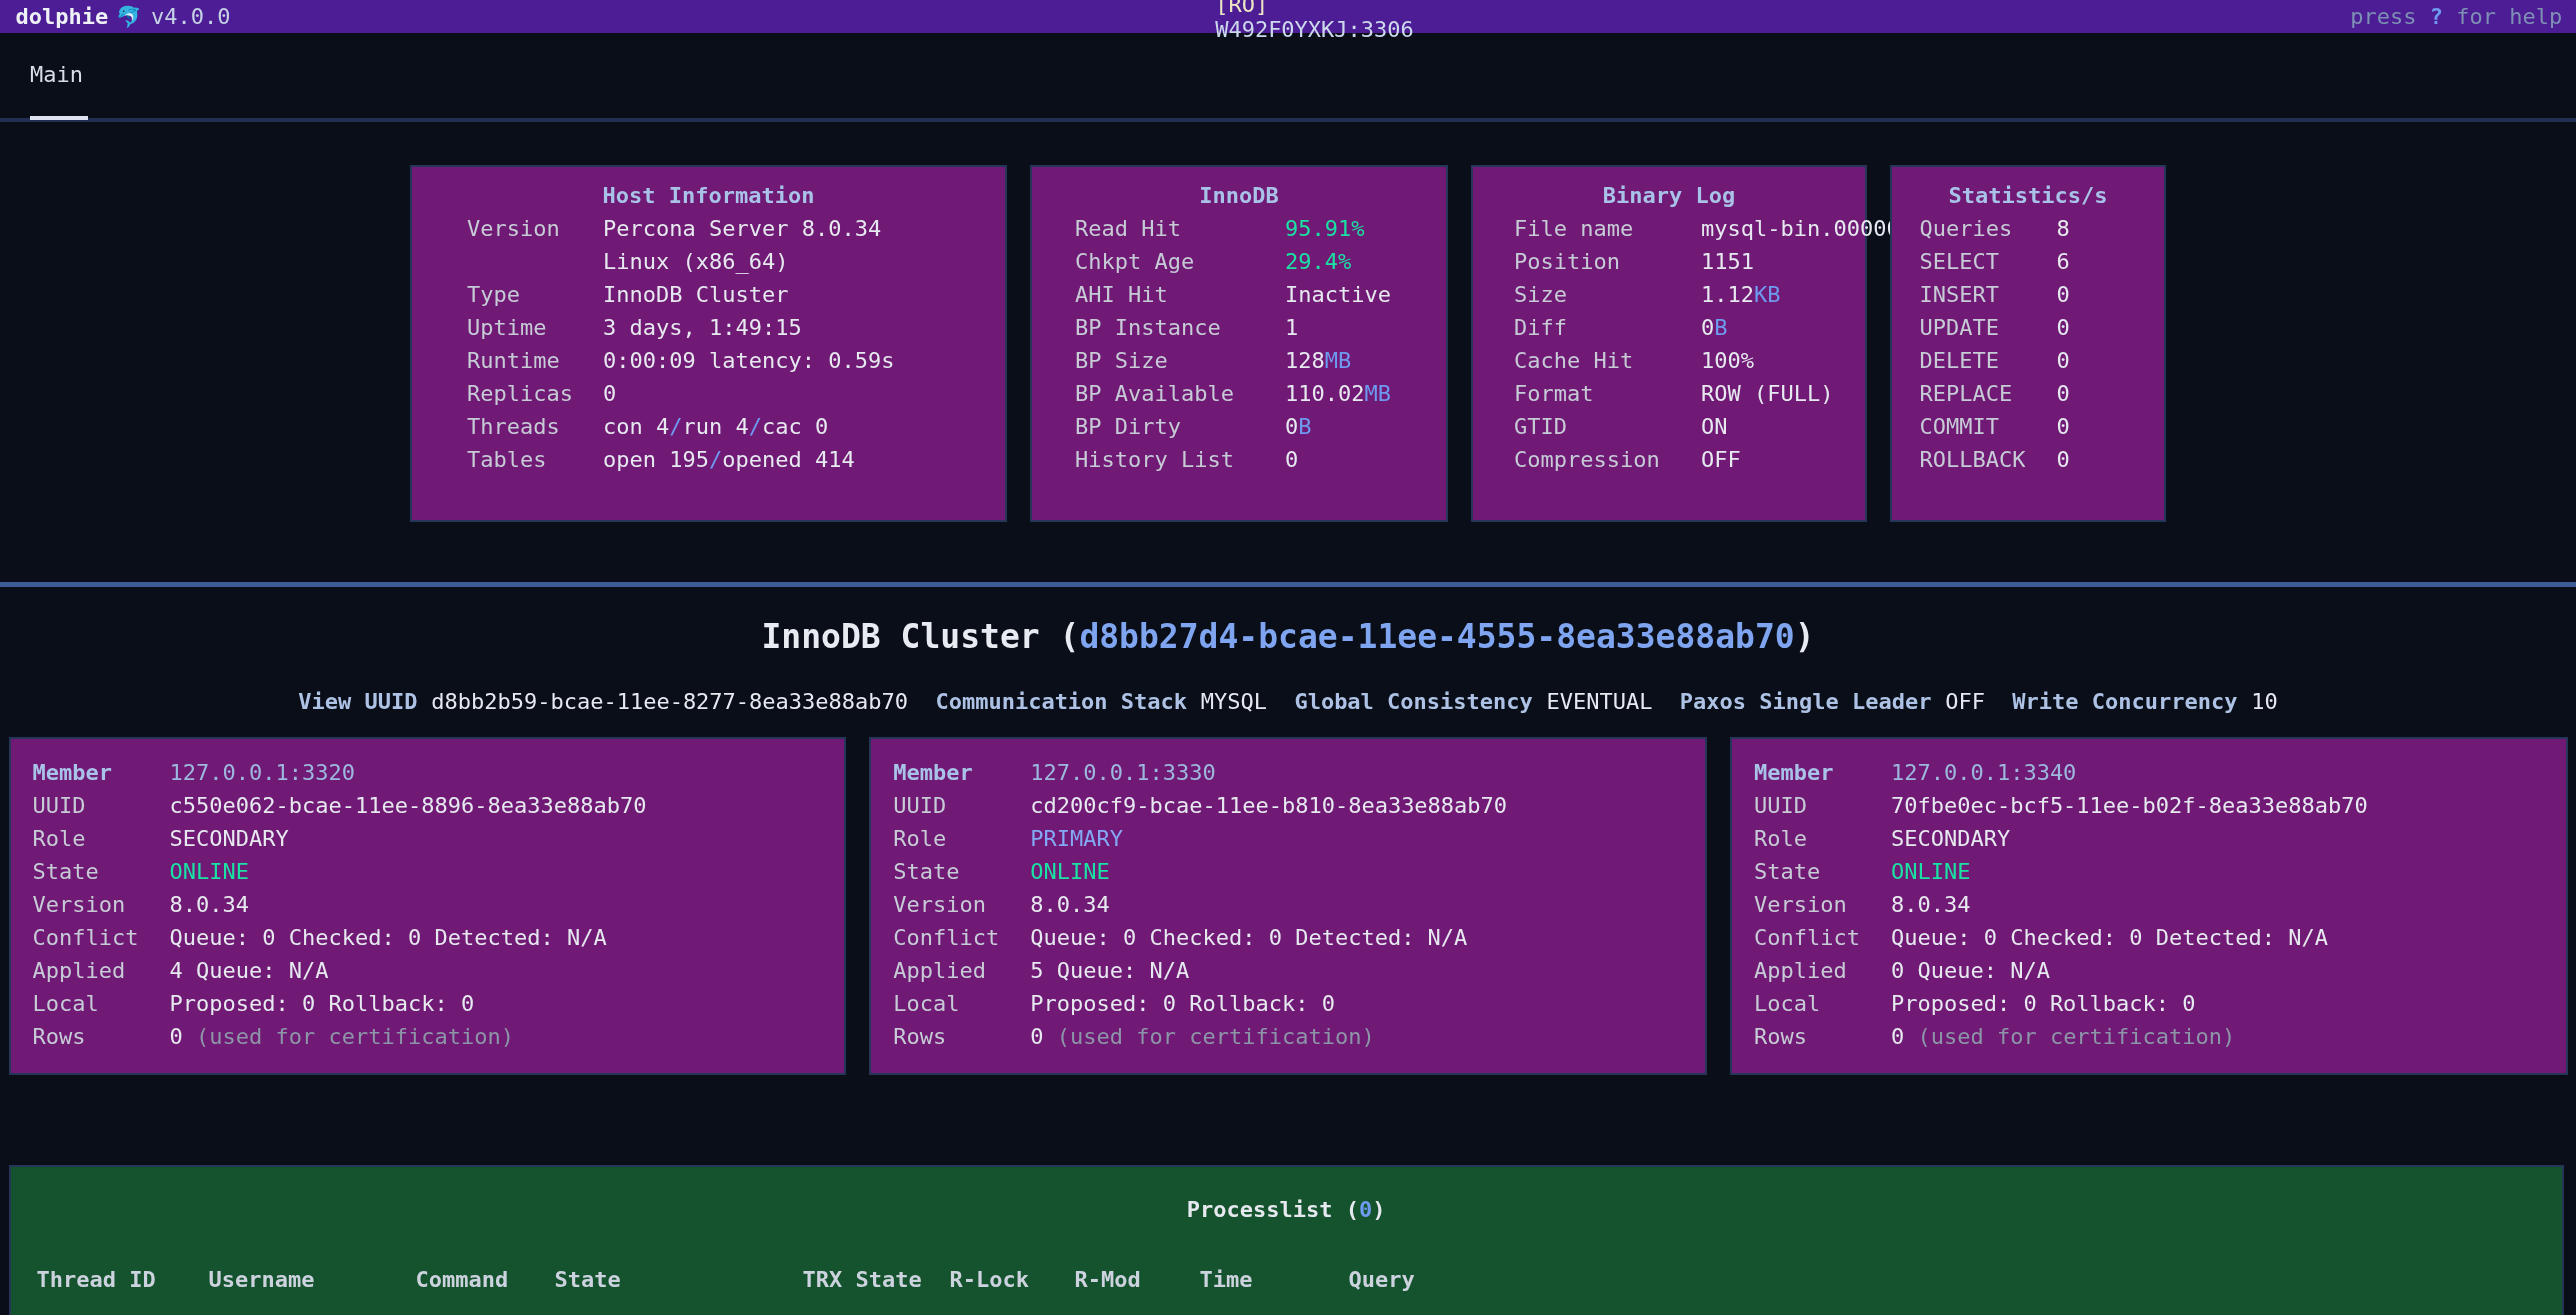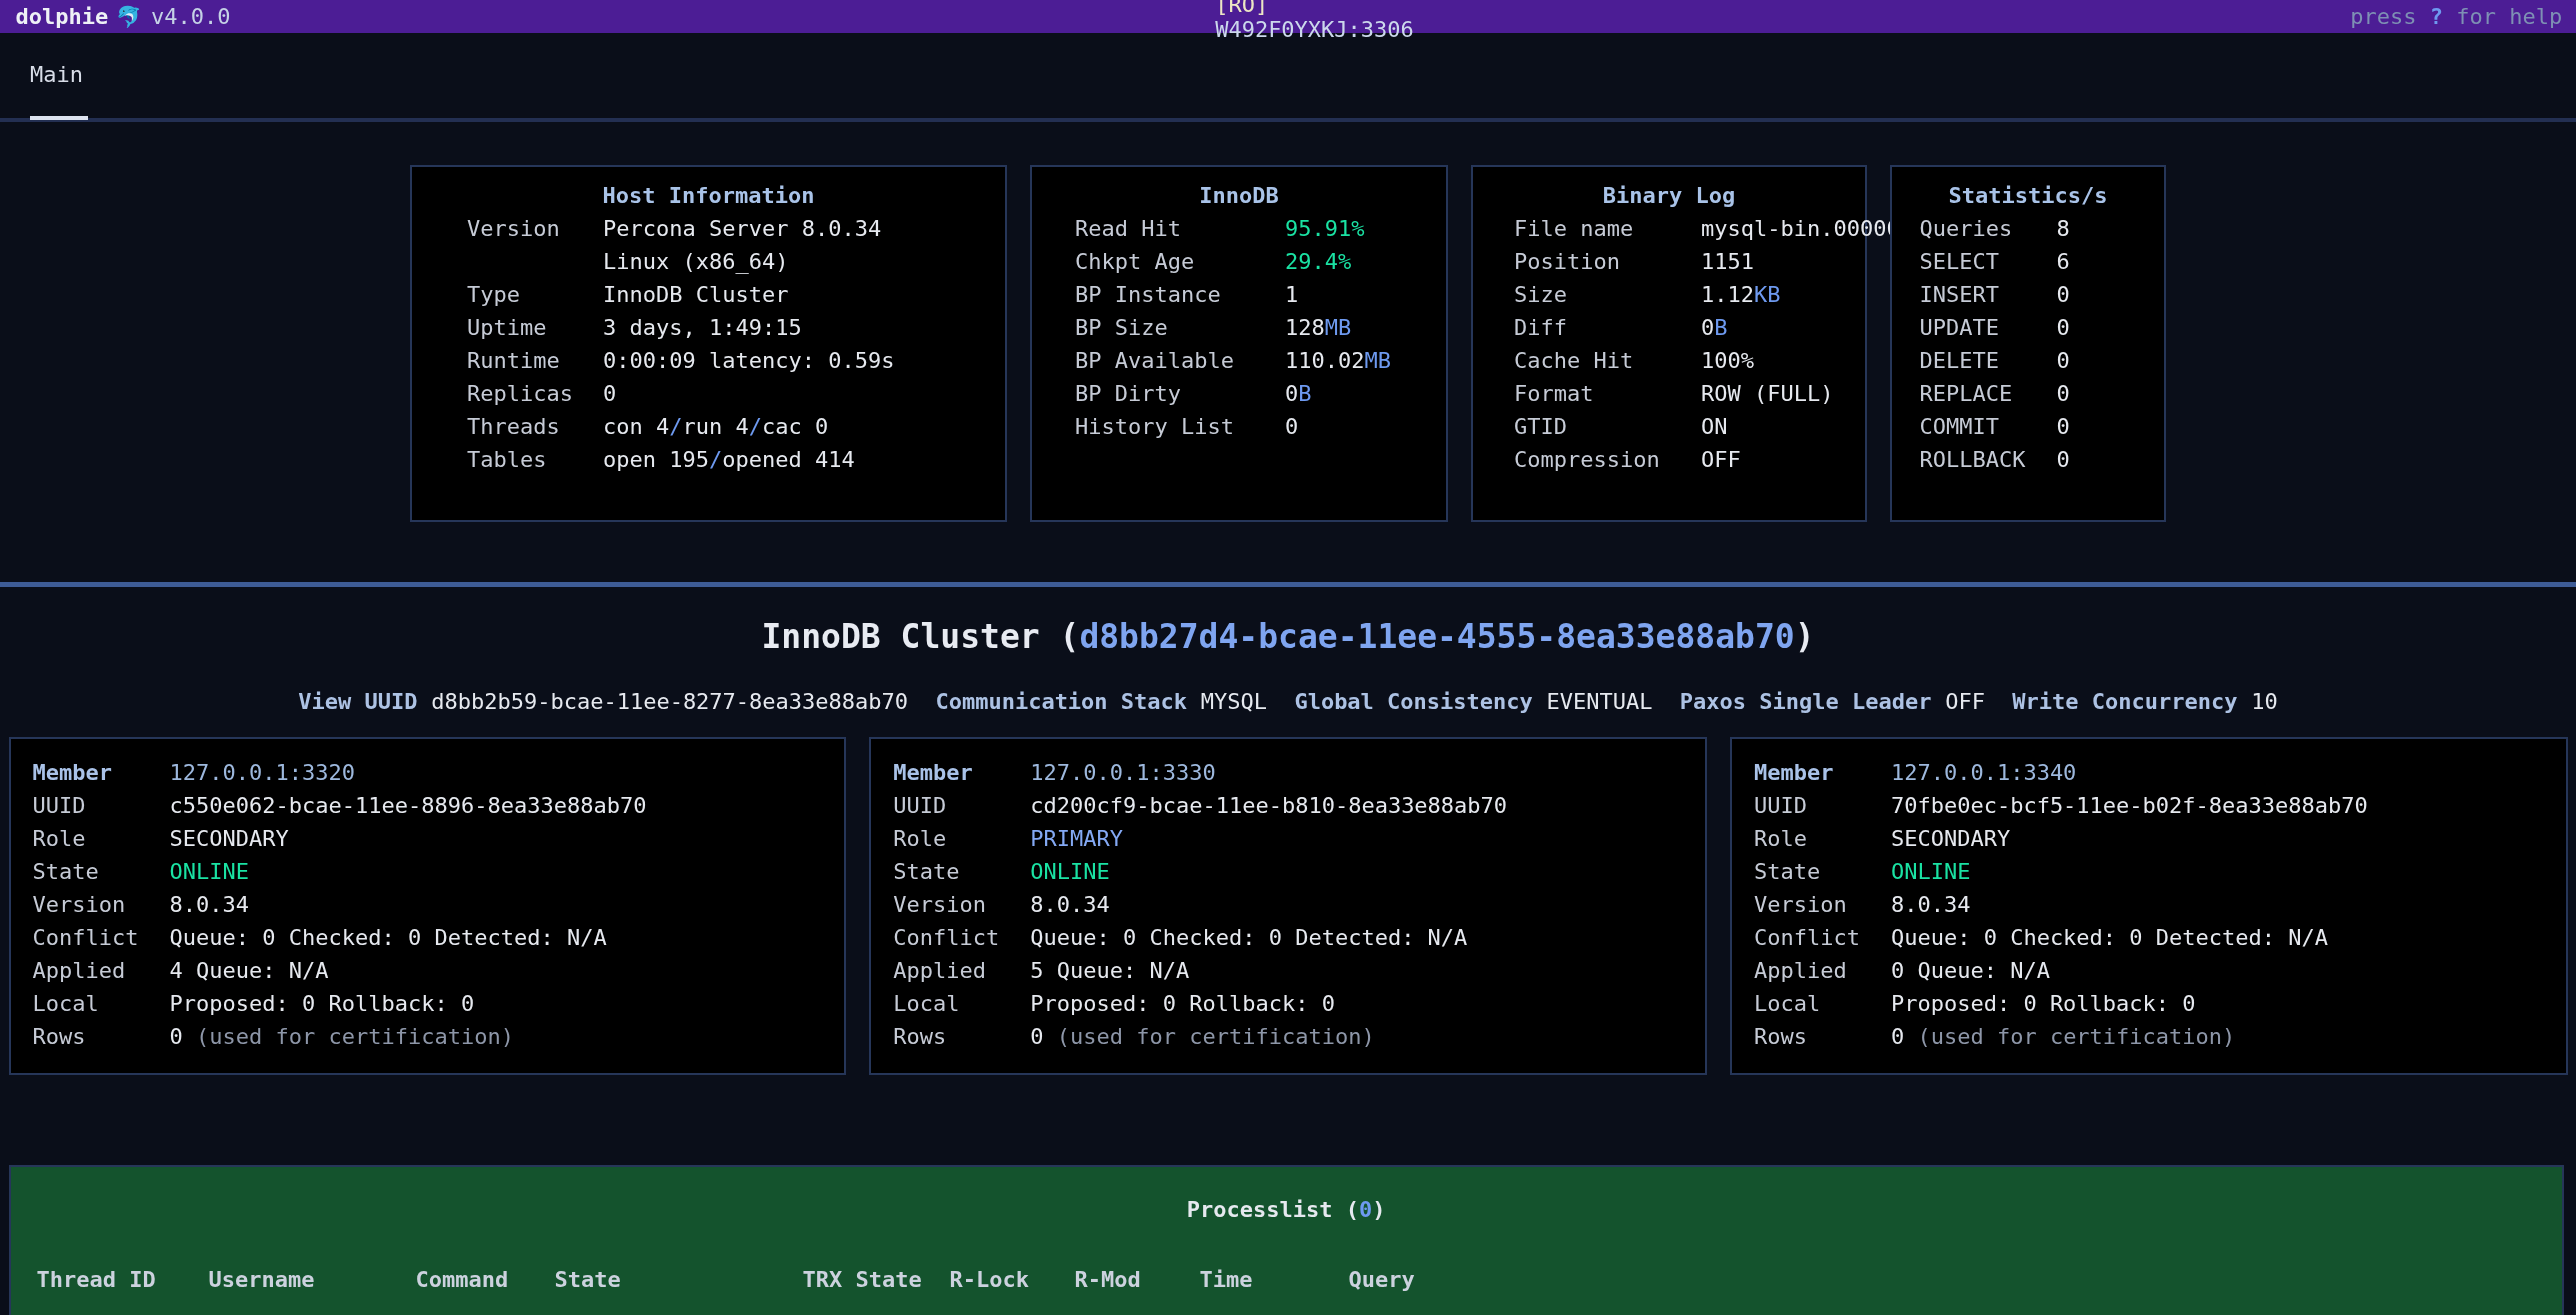--- a/index.html
+++ b/index.html
@@ -21,21 +21,21 @@
   .topbar-host { color:#ccd8ec; }
   .topbar-right { position:absolute; right:13.7px; white-space:pre; color:#7e90b4; }
   .help-key { color:#6e9af0; font-weight:bold; }
   
   .tabbar { position:absolute; top:33px; left:0; width:2576px; height:89px;
     border-bottom:4.3px solid #232f52; }
   .tab { position:absolute; left:30px; top:29px; color:#d8dde8; }
   .tab.active::after { content:""; position:absolute; left:0; top:54px; width:58px; height:4.3px;
     background:#dde3f0; }
   
-  .panel { background:#000000; border:2.6px solid #263659; }
+  .panel { background:#701a75; border:2.6px solid #263659; }
   .panel-title { text-align:center; font-weight:bold; color:#a9c3e8; line-height:33px; }
   .kv-row { display:flex; line-height:33px; padding-left:var(--pl,34px); white-space:pre; }
   .kv-label { color:#c6cbd6; flex:0 0 var(--lw,137px); }
   .lc-member { color:#a9c2e8; font-weight:bold; }
   .seg.c-white { color:#e6e9ef; }
   .seg.c-blue { color:#6e9af0; }
   .seg.c-blue2 { color:#84a9f4; }
   .seg.c-green { color:#1ae2a3; }
   .seg.c-gray { color:#8d96a8; }
   .seg.c-host { color:#9db8dd; }
@@ -111,20 +111,21 @@
           <div class="kv-row"><span class="kv-label">Replicas</span><span class="kv-value"><span class="seg c-white">0</span></span></div>
           <div class="kv-row"><span class="kv-label">Threads</span><span class="kv-value"><span class="seg c-white">con 4</span><span class="seg c-blue">/</span><span class="seg c-white">run 4</span><span class="seg c-blue">/</span><span class="seg c-white">cac 0</span></span></div>
           <div class="kv-row"><span class="kv-label">Tables</span><span class="kv-value"><span class="seg c-white">open 195</span><span class="seg c-blue">/</span><span class="seg c-white">opened 414</span></span></div>
         </div>
     </div>
     <div class="panel stat p-1">
       <div class="panel-title">InnoDB</div>
       <div>
           <div class="kv-row"><span class="kv-label">Read Hit</span><span class="kv-value"><span class="seg c-green">95.91%</span></span></div>
           <div class="kv-row"><span class="kv-label">Chkpt Age</span><span class="kv-value"><span class="seg c-green">29.4%</span></span></div>
+          <div class="kv-row"><span class="kv-label">AHI Hit</span><span class="kv-value"><span class="seg c-white">Inactive</span></span></div>
           <div class="kv-row"><span class="kv-label">BP Instance</span><span class="kv-value"><span class="seg c-white">1</span></span></div>
           <div class="kv-row"><span class="kv-label">BP Size</span><span class="kv-value"><span class="seg c-white">128</span><span class="seg c-blue">MB</span></span></div>
           <div class="kv-row"><span class="kv-label">BP Available</span><span class="kv-value"><span class="seg c-white">110.02</span><span class="seg c-blue">MB</span></span></div>
           <div class="kv-row"><span class="kv-label">BP Dirty</span><span class="kv-value"><span class="seg c-white">0</span><span class="seg c-blue">B</span></span></div>
           <div class="kv-row"><span class="kv-label">History List</span><span class="kv-value"><span class="seg c-white">0</span></span></div>
         </div>
     </div>
     <div class="panel stat p-2">
       <div class="panel-title">Binary Log</div>
       <div>

